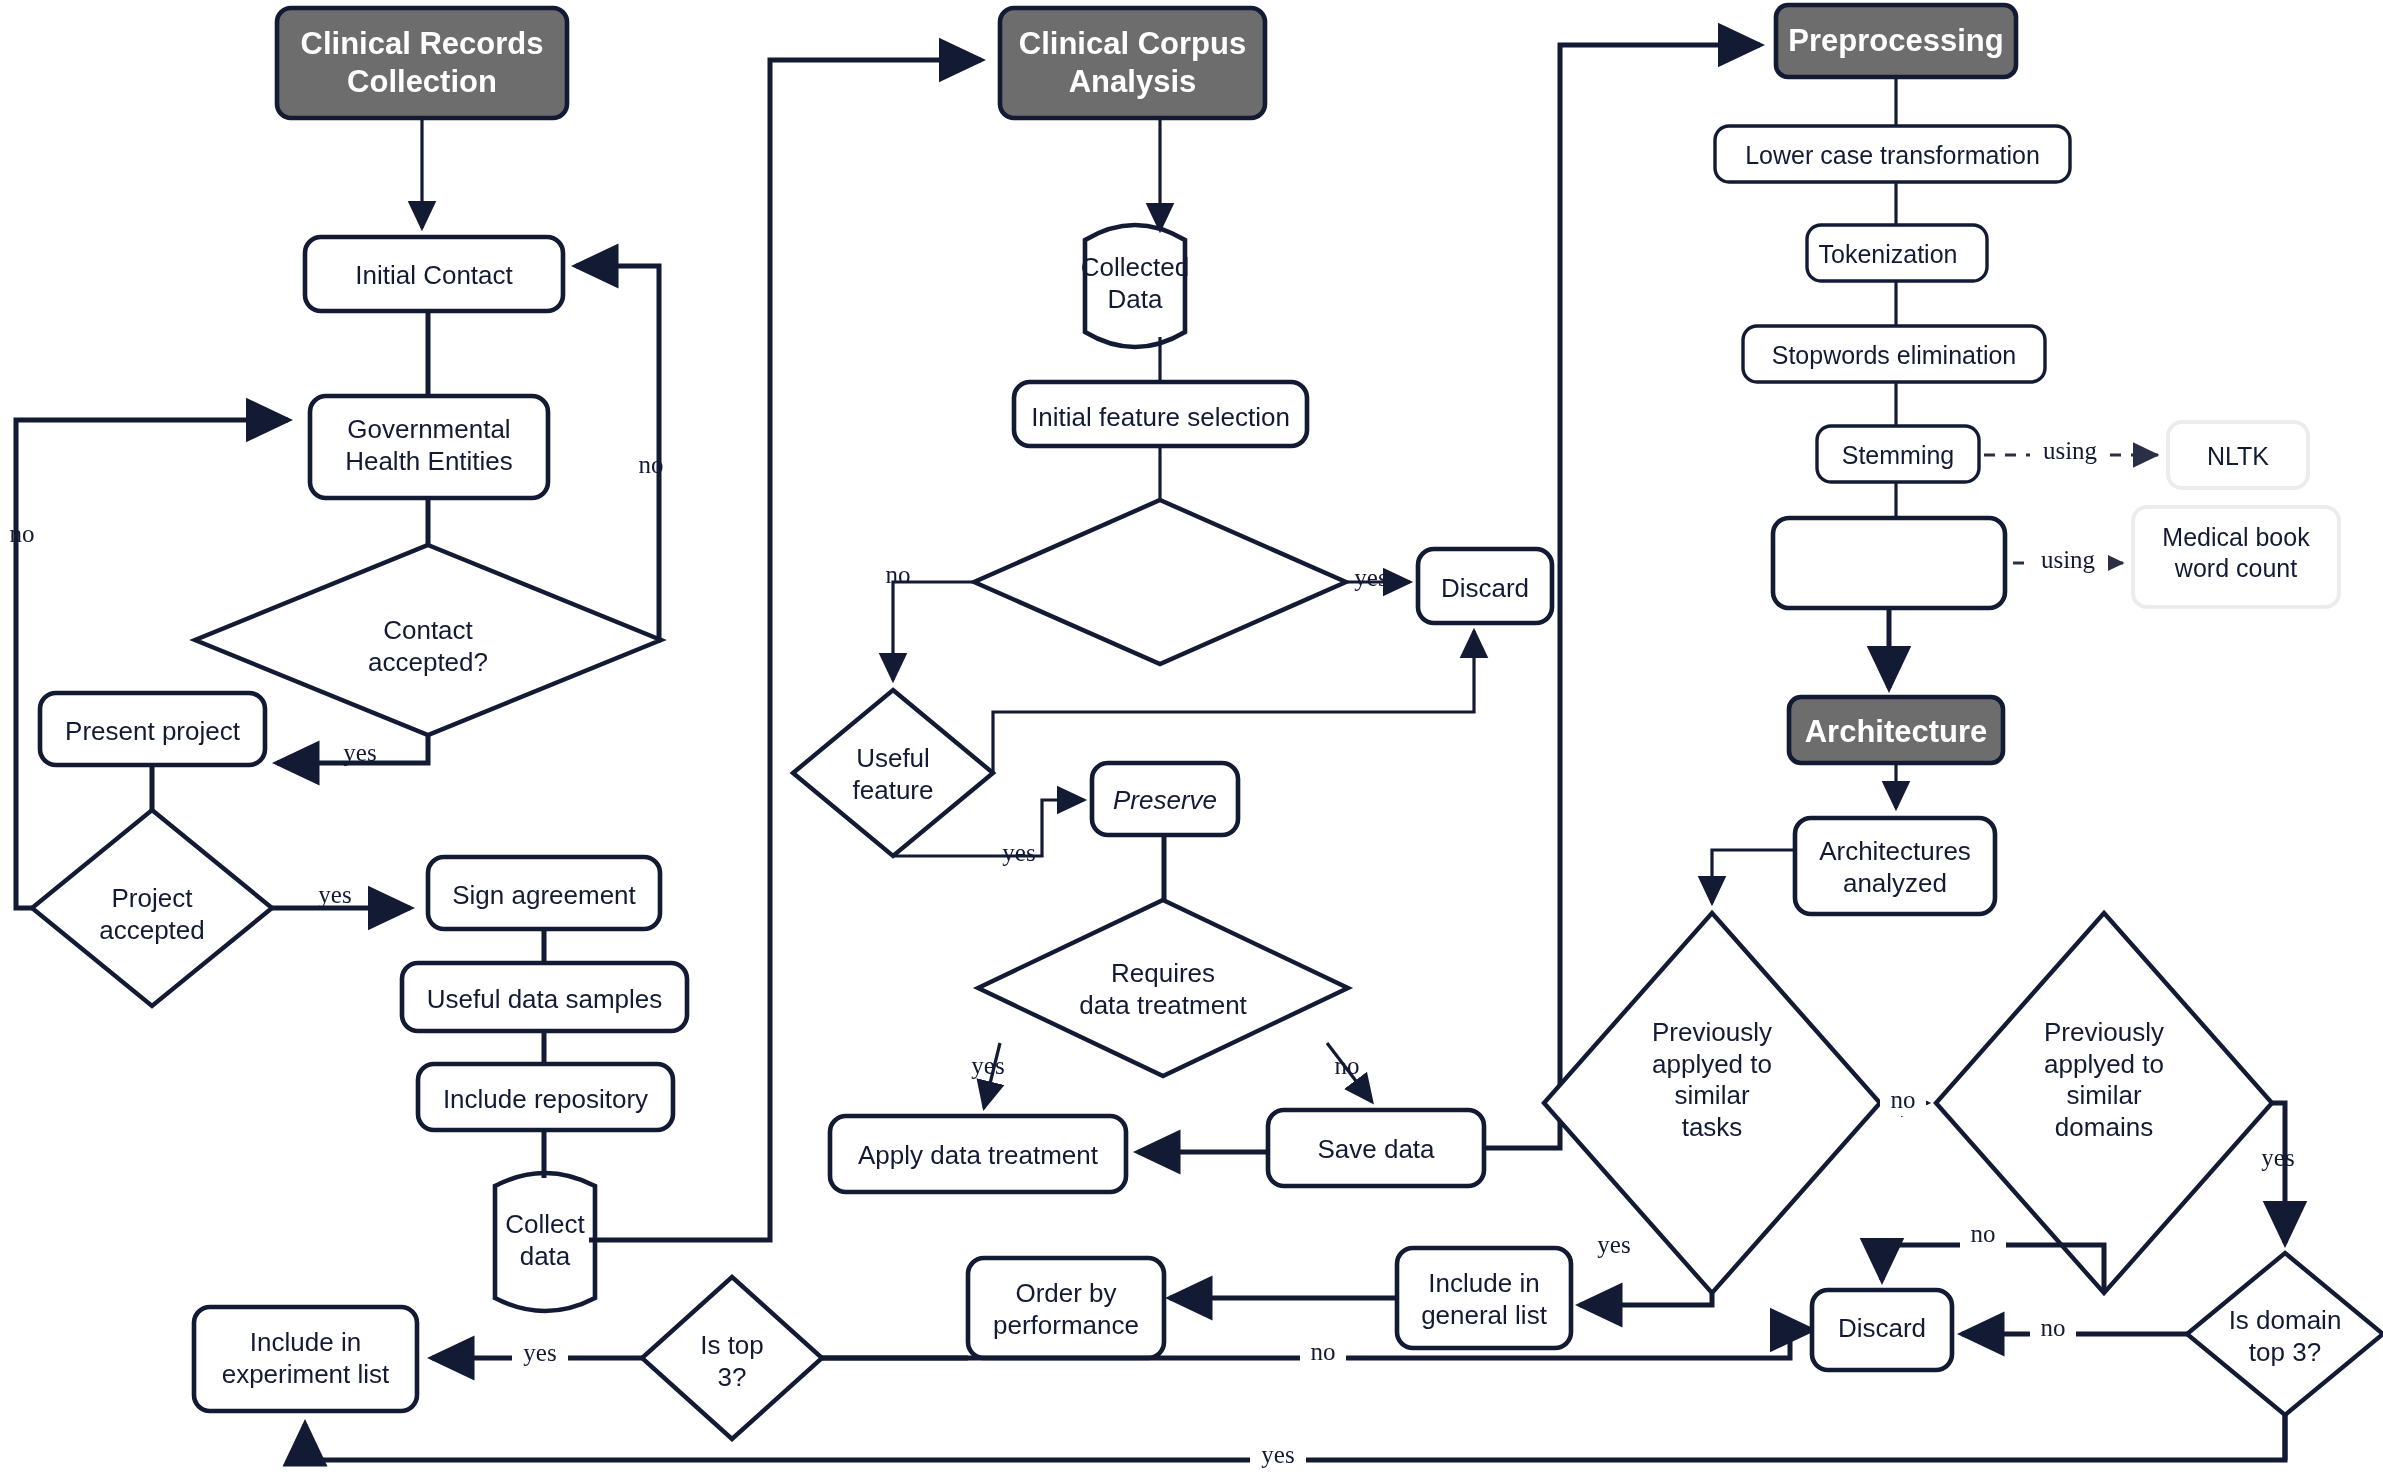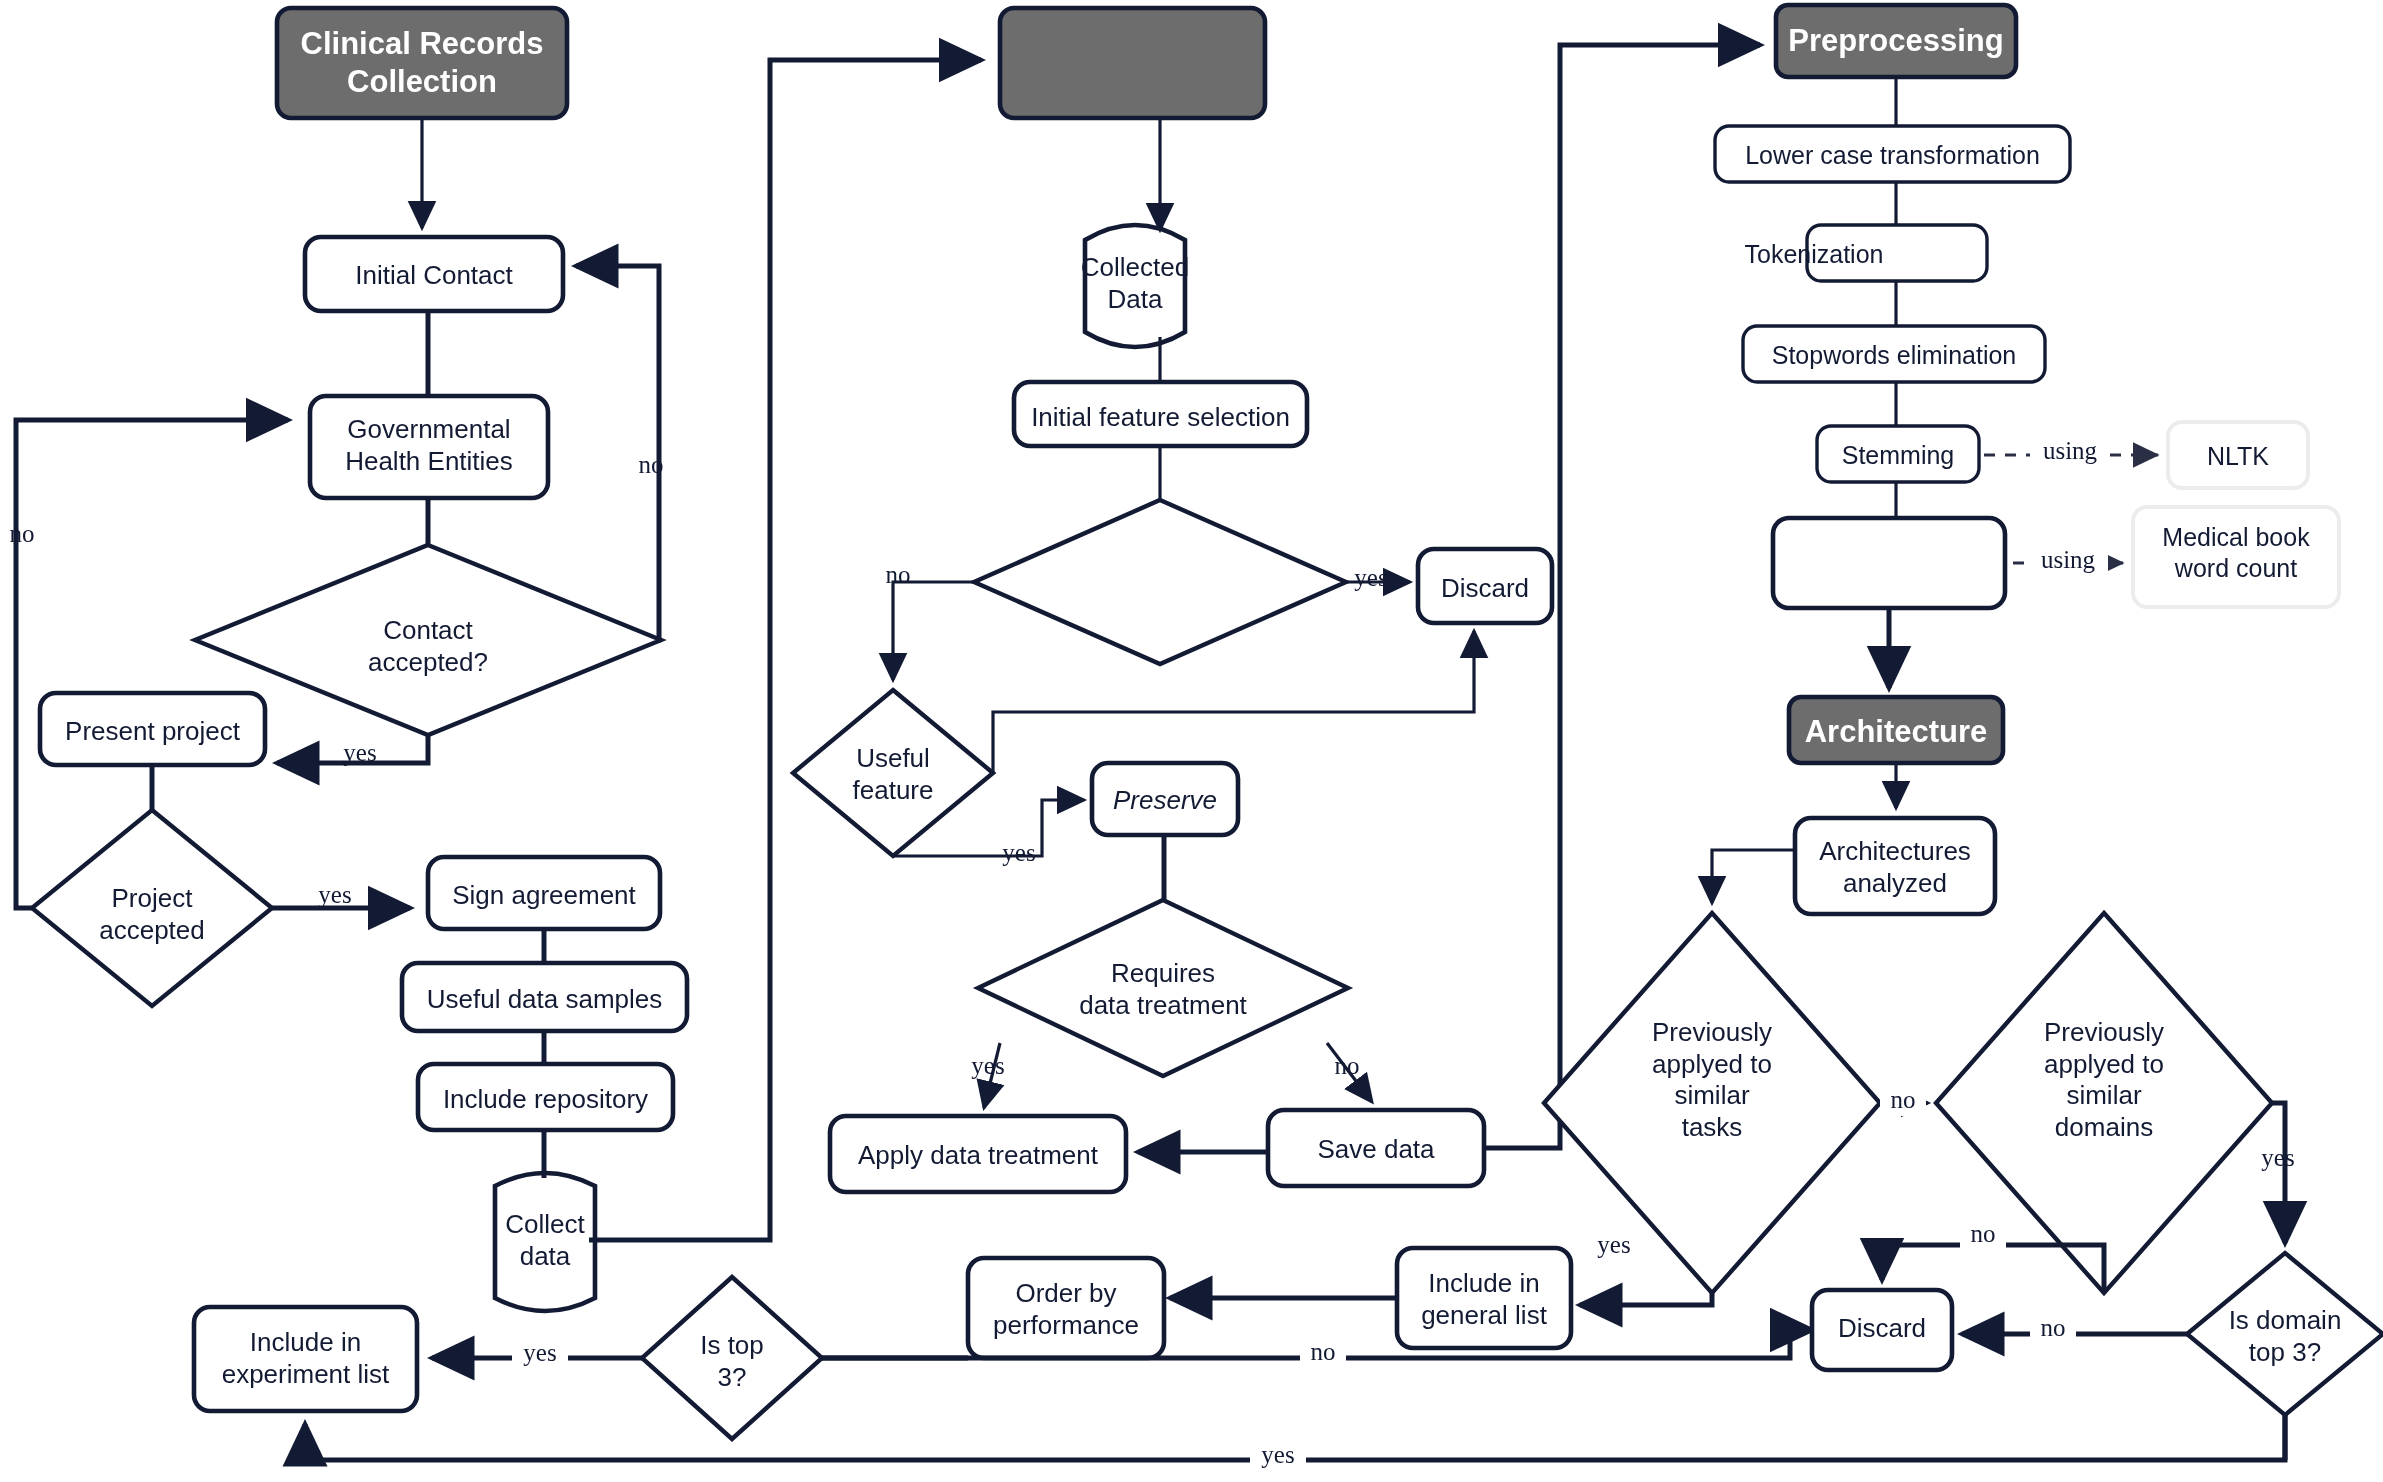--- a/index.html
+++ b/index.html
@@ -140,20 +140,22 @@
       <path class="edge-thin" d="M1880,1103 L1928,1103" marker-end="url(#ahs)"></path>
       <path class="edge" d="M2272,1103 L2285,1103 L2285,1243" marker-end="url(#ahs)"></path>
       <path class="edge" d="M2104,1293 L2104,1245 L1882,1245 L1882,1280" marker-end="url(#ahs)"></path>
       <path class="edge" d="M2187,1334 L1962,1334" marker-end="url(#ahs)"></path>
       <path class="edge" d="M2285,1415 L2285,1460"></path>
     </g>
   </svg>
 
   <div class="lbl lbl-header" style="left:277px;top:25px;width:290px;">Clinical Records
 Collection</div>
+  <div class="lbl lbl-header" style="left:1000px;top:25px;width:265px;">Clinical Corpus
+Analysis</div>
   <div class="lbl lbl-header" style="left:1776px;top:22px;width:240px;">Preprocessing</div>
   <div class="lbl lbl-header" style="left:1789px;top:713px;width:214px;">Architecture</div>
 
   <div class="lbl lbl-node" style="left:305px;top:260px;width:258px;">Initial Contact</div>
   <div class="lbl lbl-node" style="left:300px;top:414px;width:258px;">Governmental
 Health Entities</div>
   <div class="lbl lbl-node" style="left:308px;top:615px;width:240px;">Contact
 accepted?</div>
   <div class="lbl lbl-node" style="left:40px;top:716px;width:225px;">Present project</div>
   <div class="lbl lbl-node" style="left:42px;top:883px;width:220px;text-align:center;">Project
@@ -178,21 +180,21 @@
   <div class="lbl lbl-node" style="left:830px;top:1140px;width:296px;">Apply data treatment</div>
   <div class="lbl lbl-node" style="left:1268px;top:1134px;width:216px;">Save data</div>
   <div class="lbl lbl-node" style="left:968px;top:1278px;width:196px;">Order by
 performance</div>
   <div class="lbl lbl-node" style="left:662px;top:1330px;width:140px;">Is top
 3?</div>
   <div class="lbl lbl-node" style="left:1397px;top:1268px;width:174px;">Include in
 general list</div>
 
   <div class="lbl lbl-node-sm" style="left:1715px;top:140px;width:355px;">Lower case transformation</div>
-  <div class="lbl lbl-node-sm" style="left:1718px;top:239px;width:192px;">Tokenization</div>
+  <div class="lbl lbl-node-sm" style="left:1792px;top:239px;width:192px;">Tokenization</div>
   <div class="lbl lbl-node-sm" style="left:1743px;top:340px;width:302px;">Stopwords elimination</div>
   <div class="lbl lbl-node-sm" style="left:1817px;top:440px;width:162px;">Stemming</div>
   <div class="lbl lbl-node-sm" style="left:2168px;top:441px;width:140px;">NLTK</div>
   <div class="lbl lbl-node-sm" style="left:2133px;top:522px;width:206px;">Medical book
 word count</div>
   <div class="lbl lbl-node" style="left:1795px;top:836px;width:200px;">Architectures
 analyzed</div>
   <div class="lbl lbl-node" style="left:1612px;top:1017px;width:200px;">Previously
 applyed to
 similar

